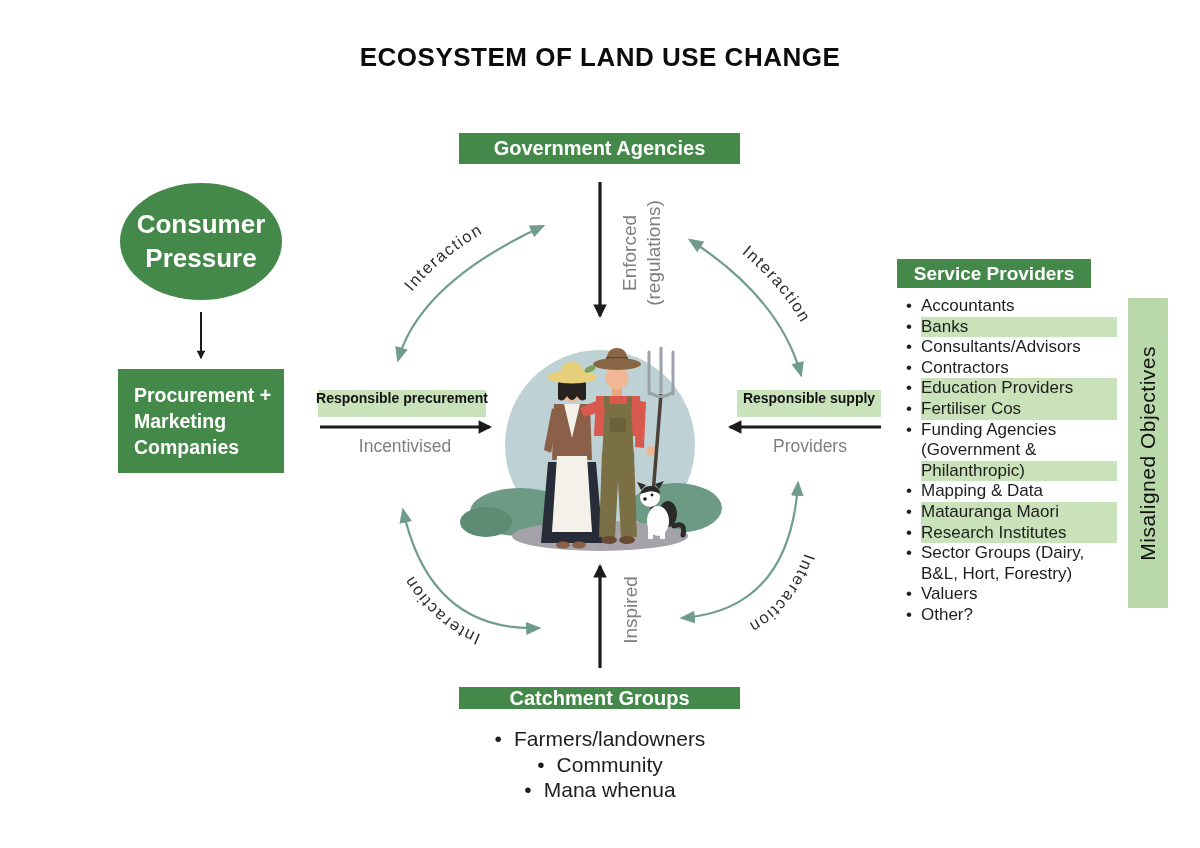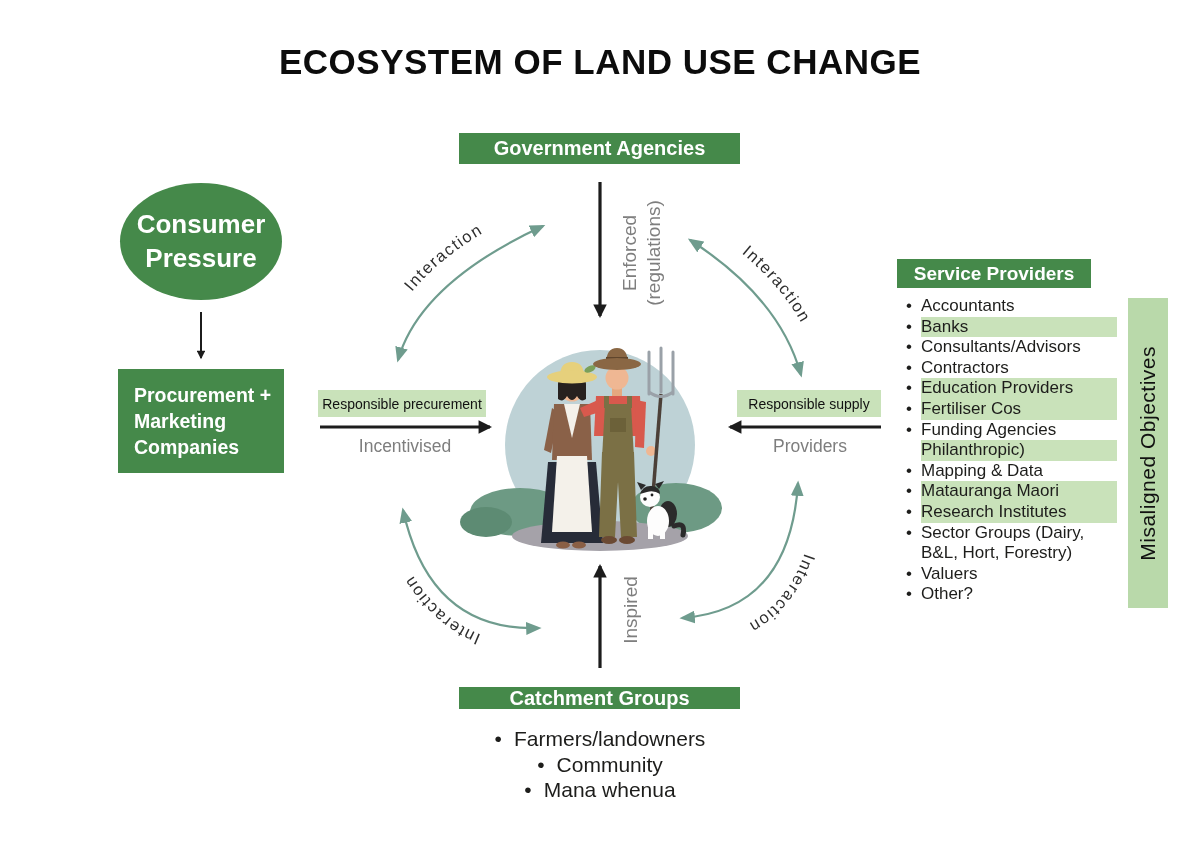--- a/index.html
+++ b/index.html
@@ -11,42 +11,42 @@
     --ink:#1d1d1b;
   }
   html,body{margin:0;padding:0;background:#fff;}
   .stage{
     position:relative;width:1200px;height:848px;background:#ffffff;overflow:hidden;
     font-family:"Liberation Sans", sans-serif;color:var(--ink);
   }
   .abs{position:absolute;}
   .title{
     left:0;right:0;top:42px;text-align:center;
-    font-size:35px;font-weight:800;letter-spacing:.5px;color:#0c0c0c;
+    font-size:26px;font-weight:800;letter-spacing:.5px;color:#0c0c0c;
   }
   .gbox{
     background:var(--dark-green);color:#fff;font-weight:700;
     display:flex;align-items:center;justify-content:center;text-align:center;
   }
   .gov-box{left:459px;top:133px;width:281px;height:31px;font-size:20px;}
   .sp-box{left:897px;top:259px;width:194px;height:29px;font-size:19px;}
   .cg-box{left:459px;top:687px;width:281px;height:22px;font-size:20px;}
   .ellipse{
     left:120px;top:183px;width:162px;height:117px;border-radius:50%;
     background:var(--dark-green);color:#fff;font-weight:700;font-size:26px;line-height:1.3;
     display:flex;align-items:center;justify-content:center;text-align:center;
   }
   .proc-box{
     left:118px;top:369px;width:150px;height:104px;padding-left:16px;
     background:var(--dark-green);color:#fff;font-weight:700;font-size:19.5px;line-height:26px;
     display:flex;flex-direction:column;justify-content:center;
   }
   .hl-label{
     background:var(--light-green);color:#111;font-size:14px;
-    display:flex;align-items:center;justify-content:center;white-space:nowrap;
+    display:flex;align-items:flex-start;justify-content:center;white-space:nowrap;font-weight:bold;
   }
   .lbl-proc{left:318px;top:390px;width:168px;height:27px;}
   .lbl-supply{left:737px;top:390px;width:144px;height:27px;}
   .gray-lbl{color:var(--gray-label);font-size:17.5px;text-align:center;}
   .lbl-incentivised{left:325px;top:436px;width:160px;}
   .lbl-assisted{left:730px;top:436px;width:160px;}
   .rot{transform:rotate(-90deg);transform-origin:center;text-align:center;}
   .enforced{left:567px;top:229px;width:150px;height:48px;color:var(--gray-label);
     font-size:19px;line-height:24px;}
   .inspired{left:576px;top:599px;width:110px;height:22px;color:var(--gray-label);font-size:19px;}
@@ -134,20 +134,24 @@
       <div class="row">
         <span class="bullet">•</span>
         <span class="txt hl">Fertiliser Cos</span>
       </div>
       <div class="row">
         <span class="bullet">•</span>
         <span class="txt">Funding Agencies</span>
       </div>
       <div class="row">
         <span class="bullet"></span>
+        <span class="txt">(Government &amp;</span>
+      </div>
+      <div class="row">
+        <span class="bullet"></span>
         <span class="txt hl">Philanthropic)</span>
       </div>
       <div class="row">
         <span class="bullet">•</span>
         <span class="txt">Mapping &amp; Data</span>
       </div>
       <div class="row">
         <span class="bullet">•</span>
         <span class="txt hl">Matauranga Maori</span>
       </div>

